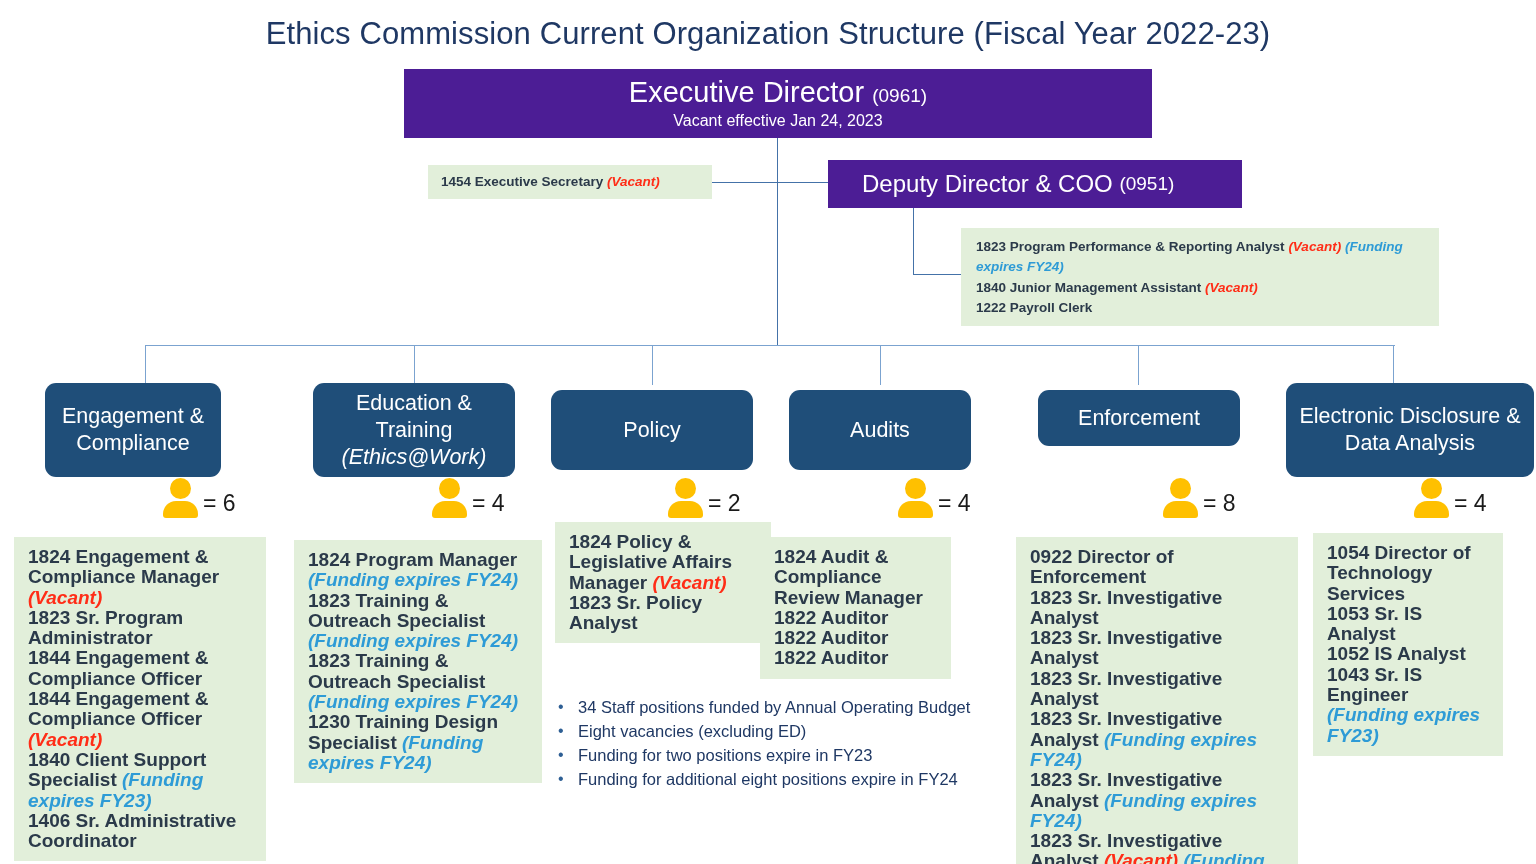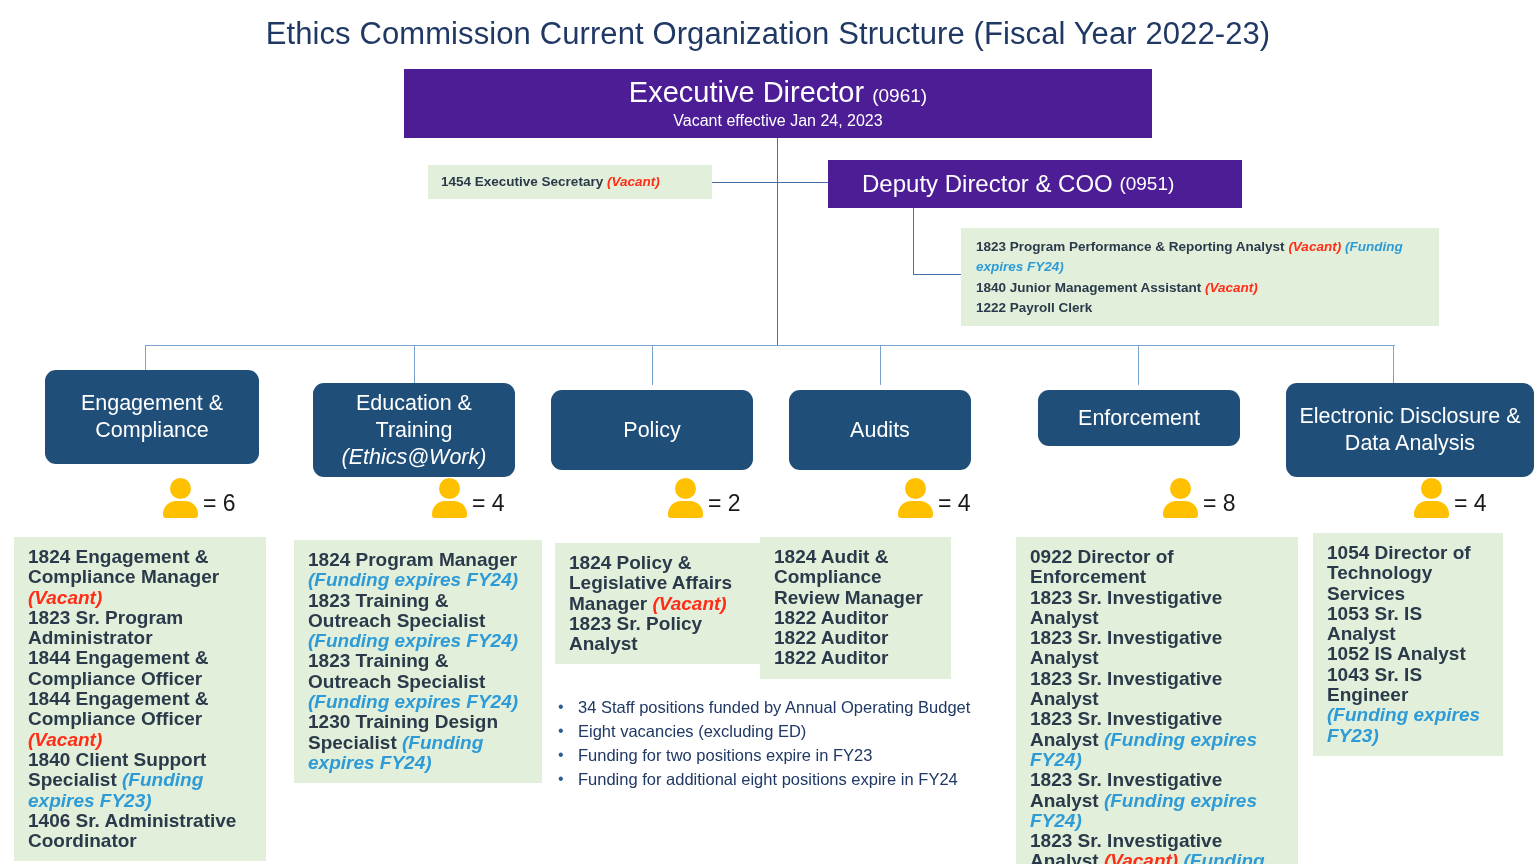--- a/index.html
+++ b/index.html
@@ -167,21 +167,21 @@
     <span>Deputy Director &amp; COO</span>&nbsp;<span class="code">(0951)</span>
   </div>
 
   <div class="green-box" id="coo-staff">
       <div class="row"><span>1823 Program Performance &amp; Reporting Analyst</span> <span class="vac">(Vacant)</span> <span class="fnd">(Funding expires FY24)</span></div>
       <div class="row"><span>1840 Junior Management Assistant</span> <span class="vac">(Vacant)</span></div>
       <div class="row"><span>1222 Payroll Clerk</span></div>
     </div>
 
   <div id="divisions-layer">
-      <div class="div-box" style="left: 45px; top: 370px; width: 214px; height: 94px;">
+      <div class="div-box" style="left: 45px; top: 383px; width: 176px; height: 94px;">
         <div>Engagement &amp; Compliance</div>
       </div>
       <div class="count-wrap" style="left: 163px; top: 478px;">
         <div class="person">
           <div class="head"></div>
           <div class="body"></div>
         </div>
         <div class="count-eq">= 6</div>
       </div>
       <div class="staff-panel" style="left: 14px; top: 537px; width: 252px;">
@@ -211,21 +211,21 @@
       <div class="div-box" style="left: 551px; top: 390px; width: 202px; height: 80px;">
         <div>Policy</div>
       </div>
       <div class="count-wrap" style="left: 668px; top: 478px;">
         <div class="person">
           <div class="head"></div>
           <div class="body"></div>
         </div>
         <div class="count-eq">= 2</div>
       </div>
-      <div class="staff-panel" style="left: 555px; top: 543px; width: 216px;">
+      <div class="staff-panel" style="left: 555px; top: 522px; width: 216px;">
         <div class="row"><span>1824 Policy &amp; Legislative Affairs Manager</span> <span class="vac">(Vacant)</span></div>
         <div class="row"><span>1823 Sr. Policy Analyst</span></div>
       </div>
       <div class="div-box" style="left: 789px; top: 390px; width: 182px; height: 80px;">
         <div>Audits</div>
       </div>
       <div class="count-wrap" style="left: 898px; top: 478px;">
         <div class="person">
           <div class="head"></div>
           <div class="body"></div>

